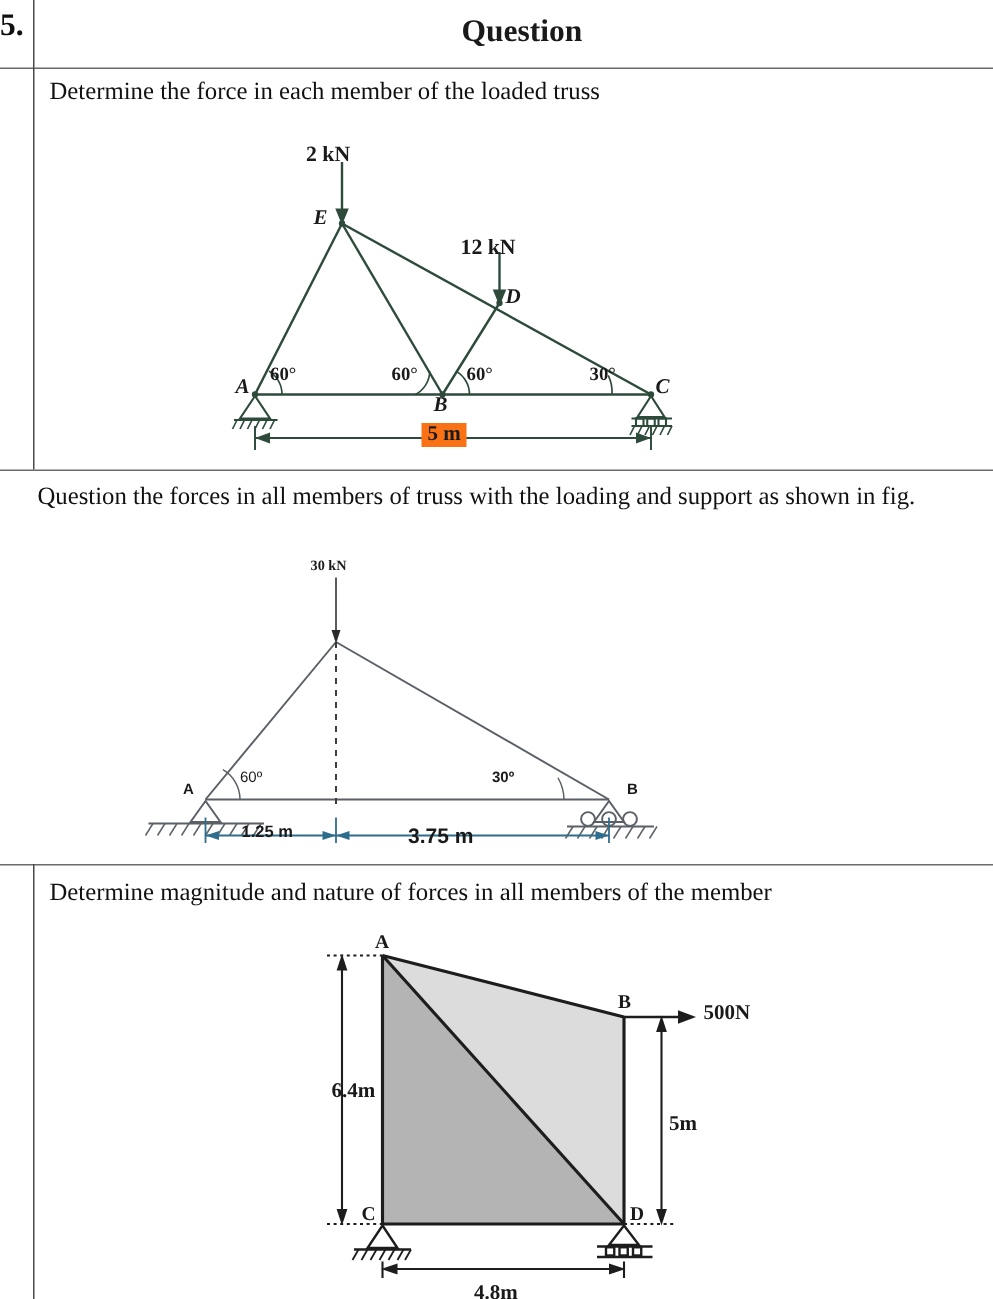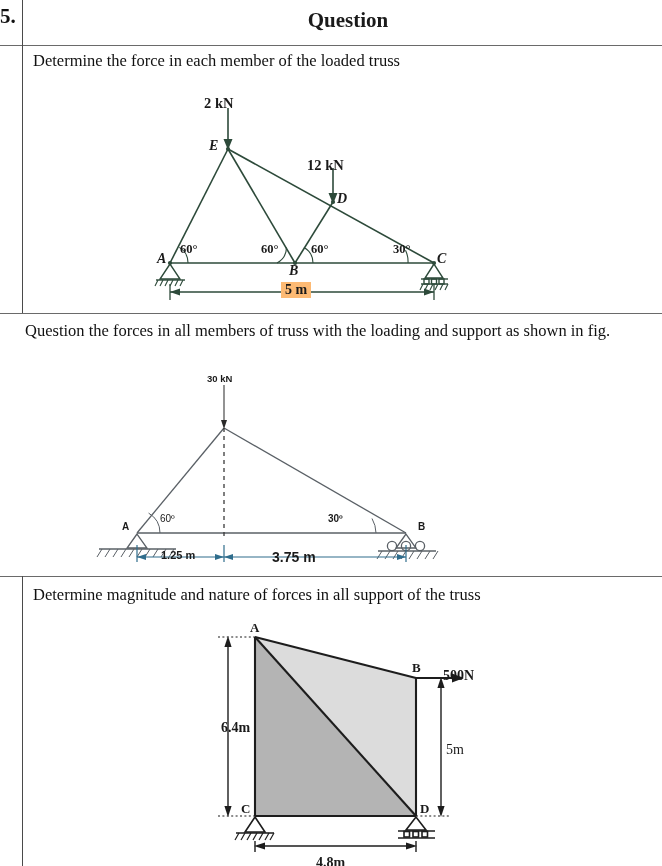--- a/index.html
+++ b/index.html
@@ -123,21 +123,21 @@
   <div style="position:absolute;left:337px;top:191px;font-size:14px;font-weight:bold;font-style:italic;" class="lbl-serif">D</div>
   <div style="position:absolute;left:157px;top:251px;font-size:14px;font-weight:bold;font-style:italic;" class="lbl-serif">A</div>
   <div style="position:absolute;left:289px;top:263px;font-size:14px;font-weight:bold;font-style:italic;" class="lbl-serif">B</div>
   <div style="position:absolute;left:437px;top:251px;font-size:14px;font-weight:bold;font-style:italic;" class="lbl-serif">C</div>
 
   <div style="position:absolute;left:180px;top:242px;font-size:12.5px;font-weight:bold;" class="lbl-serif">60°</div>
   <div style="position:absolute;left:261px;top:242px;font-size:12.5px;font-weight:bold;" class="lbl-serif">60°</div>
   <div style="position:absolute;left:311px;top:242px;font-size:12.5px;font-weight:bold;" class="lbl-serif">60°</div>
   <div style="position:absolute;left:374px;top:242px;font-size:12.5px;font-weight:bold;margin-left:19px;" class="lbl-serif">30°</div>
 
-  <div style="position:absolute;left:281px;top:282px;font-size:14px;font-weight:bold;background:#fdba74;padding:0 4px;" class="lbl-serif">5 m</div>
+  <div style="position:absolute;left:281px;top:282px;font-size:14px;font-weight:bold;background:#f97316;padding:0 4px;" class="lbl-serif">5 m</div>
 
   <div class="qtext q2">Question the forces in all members of truss with the loading and support as shown in fig.</div>
 
   <div class="fig" style="left:0;top:0;width:662px;height:866px;">
   <svg width="662" height="866" viewBox="0 0 662 866">
     <g stroke="#5a6066" fill="none" stroke-width="1.3">
       <line x1="137" y1="533" x2="406" y2="533"></line>
       <line x1="137" y1="533" x2="224" y2="428"></line>
       <line x1="224" y1="428" x2="406" y2="533"></line>
       <path d="M160,533 A23,23 0 0 0 148.6,513.1" stroke-width="1"></path>
@@ -196,29 +196,29 @@
     </g>
     <g fill="#2f6d8c" stroke="none">
       <polygon points="137,557 146,554 146,560"></polygon>
       <polygon points="224,557 215,554 215,560"></polygon>
       <polygon points="224,557 233,554 233,560"></polygon>
       <polygon points="406,557 397,554 397,560"></polygon>
     </g>
   </svg>
   </div>
 
-  <div style="position:absolute;left:207px;top:373px;font-size:9.5px;font-weight:bold;" class="lbl-sans">30 kN</div>
+  <div style="position:absolute;left:207px;top:373px;font-size:9.5px;font-weight:bold;font-family:Liberation Serif, serif;" class="lbl-sans">30 kN</div>
   <div style="position:absolute;left:122px;top:521px;font-size:10px;font-weight:bold;" class="lbl-sans">A</div>
   <div style="position:absolute;left:418px;top:521px;font-size:10px;font-weight:bold;" class="lbl-sans">B</div>
   <div style="position:absolute;left:160px;top:513px;font-size:10px;font-weight:normal;" class="lbl-sans">60º</div>
   <div style="position:absolute;left:328px;top:513px;font-size:10px;font-weight:bold;" class="lbl-sans">30º</div>
   <div style="position:absolute;left:161px;top:549px;font-size:11px;font-weight:bold;" class="lbl-sans">1.25 m</div>
   <div style="position:absolute;left:272px;top:549px;font-size:14px;font-weight:bold;" class="lbl-sans">3.75 m</div>
 
-  <div class="qtext q3">Determine magnitude and nature of forces in all support of the truss</div>
+  <div class="qtext q3">Determine magnitude and nature of forces in all members of the member</div>
 
   <div class="fig" style="left:0;top:0;width:662px;height:866px;">
   <svg width="662" height="866" viewBox="0 0 662 866">
 
     <polygon points="255,637 255,816 416,816" fill="#b4b4b4" stroke="none"></polygon>
     <polygon points="255,637 416,678 416,816" fill="#dcdcdc" stroke="none"></polygon>
     <g stroke="#1d1d1d" fill="none" stroke-width="2.1">
       <line x1="255" y1="637" x2="416" y2="678"></line>
       <line x1="255" y1="637" x2="255" y2="816"></line>
       <line x1="416" y1="678" x2="416" y2="816"></line>
@@ -286,18 +286,18 @@
       <rect x="422" y="831.5" width="5.5" height="5.5"></rect>
     </g>
   </svg>
   </div>
 
   <div style="position:absolute;left:250px;top:620px;font-size:13px;font-weight:bold;" class="lbl-serif">A</div>
   <div style="position:absolute;left:412px;top:660px;font-size:13px;font-weight:bold;" class="lbl-serif">B</div>
   <div style="position:absolute;left:241px;top:801px;font-size:13px;font-weight:bold;" class="lbl-serif">C</div>
   <div style="position:absolute;left:420px;top:801px;font-size:13px;font-weight:bold;" class="lbl-serif">D</div>
 
-  <div style="position:absolute;left:443px;top:668px;font-size:14px;font-weight:bold;" class="lbl-serif">500N</div>
+  <div style="position:absolute;left:469px;top:668px;font-size:14px;font-weight:bold;" class="lbl-serif">500N</div>
   <div style="position:absolute;left:189px;top:720px;font-size:14px;font-weight:bold;margin-left:32px;" class="lbl-serif">6.4m</div>
-  <div style="position:absolute;left:446px;top:742px;font-size:14px;font-weight:normal;" class="lbl-serif">5m</div>
+  <div style="position:absolute;left:446px;top:742px;font-size:14px;font-weight:bold;" class="lbl-serif">5m</div>
   <div style="position:absolute;left:316px;top:855px;font-size:14px;font-weight:bold;" class="lbl-serif">4.8m</div>
 
 </div>
 
 </body></html>

